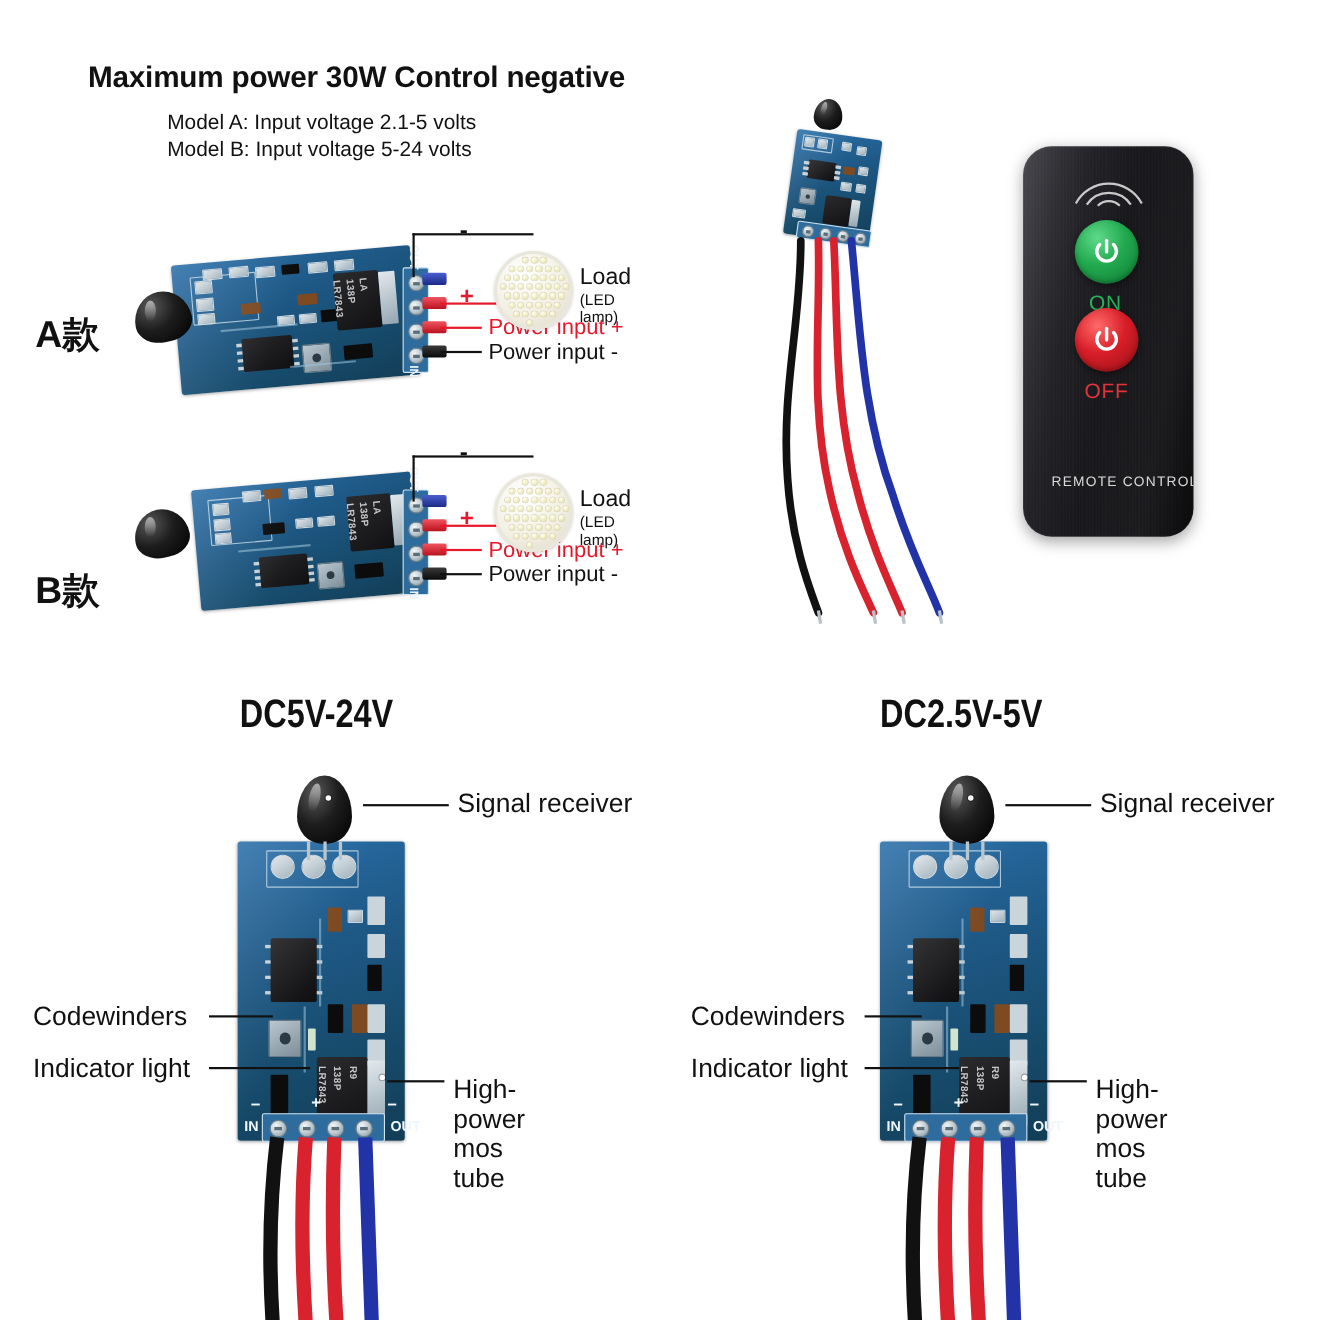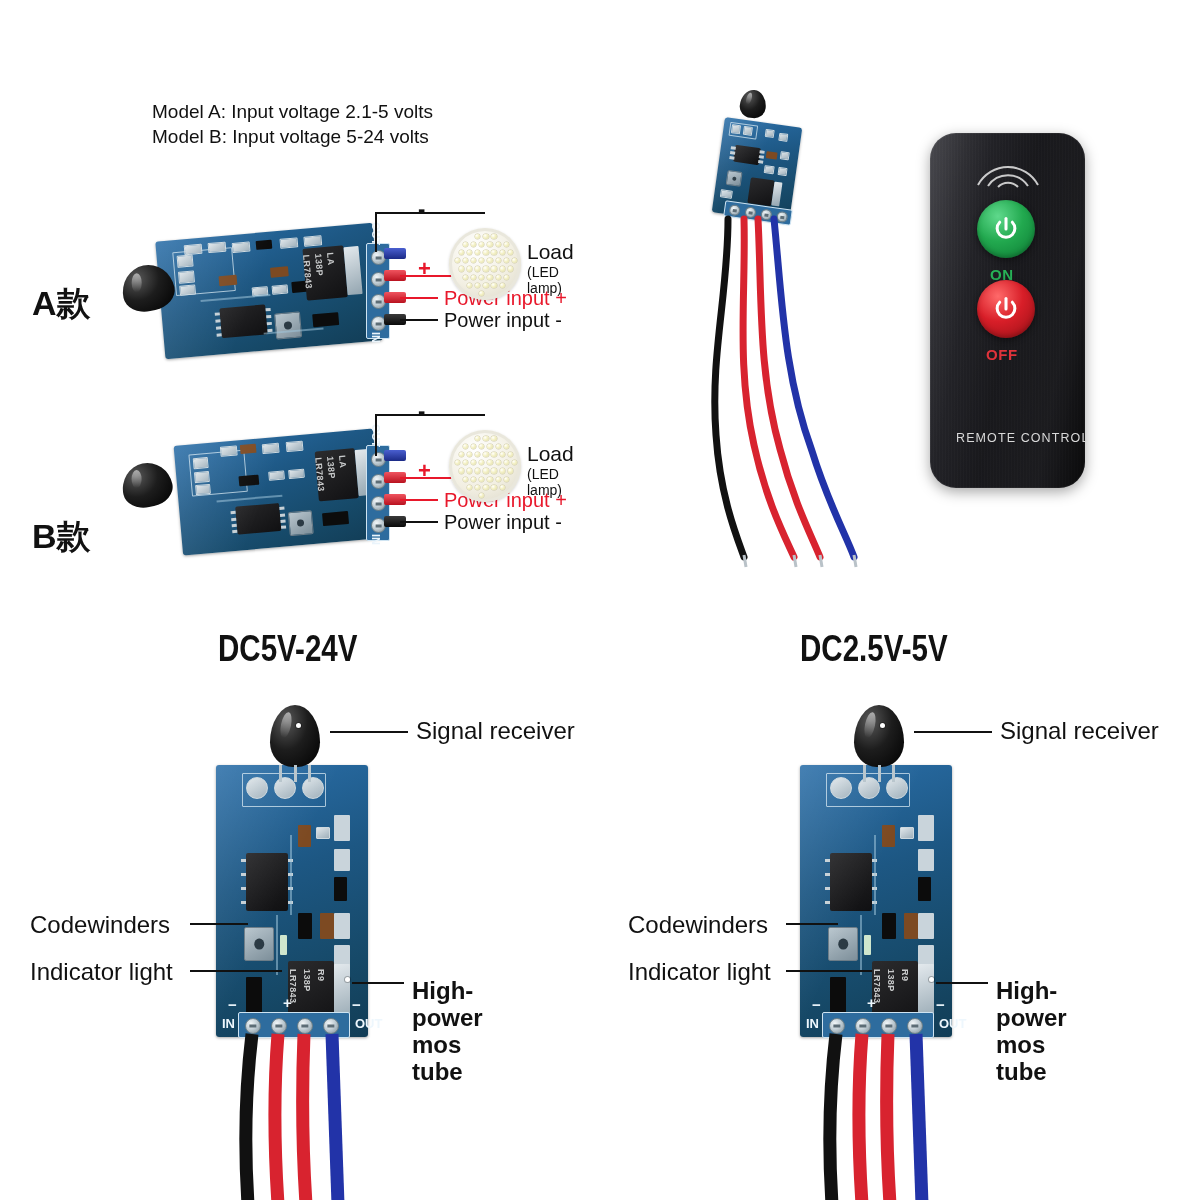--- a/index.html
+++ b/index.html
@@ -9,21 +9,21 @@
   .stage { position:relative; width:1200px; height:1200px; }
   .abs { position:absolute; }
 
   
   .h-title { font-size:27px; font-weight:700; letter-spacing:-0.2px; white-space:nowrap; }
   .sub-line { font-size:19px; font-weight:400; white-space:nowrap; }
   .model-cn { font-size:34px; font-weight:700; white-space:nowrap; }
   .dc-head { font-size:36px; font-weight:700; white-space:nowrap;
              transform:scaleX(0.82); transform-origin:left center; letter-spacing:0px; }
   .callout { font-size:24px; font-weight:400; white-space:nowrap; }
-  .callout-2 { font-size:24px; font-weight:700; line-height:1.12; }
+  .callout-2 { font-size:24px; font-weight:400; line-height:1.12; }
   .load-main { font-size:21px; font-weight:400; }
   .load-sub { font-size:14px; font-weight:400; }
   .wire-lbl { font-size:20px; white-space:nowrap; }
   .wire-lbl.red { color:#e8182b; }
   .sign { font-size:22px; font-weight:700; line-height:1; }
   .sign.red { color:#e8182b; }
 
   
   .pcb {
     position:absolute;
@@ -106,33 +106,34 @@
   .remote .brush { position:absolute; inset:0; opacity:.35;
       background:repeating-linear-gradient(90deg, rgba(255,255,255,.05) 0 1px, rgba(0,0,0,0) 1px 3px); }
   .remote .shade { position:absolute; inset:0;
       background:linear-gradient(100deg, rgba(255,255,255,.10) 0%, rgba(255,255,255,0) 30%,
                  rgba(0,0,0,.25) 85%, rgba(0,0,0,.45) 100%); }
   .rbtn { position:absolute; border-radius:50%; display:flex; align-items:center; justify-content:center; }
   .rbtn.on  { background:radial-gradient(circle at 36% 28%, #5fd98c 0%, #22a94f 45%, #0c7a33 100%);
               box-shadow:0 2px 6px rgba(0,0,0,.45), inset 0 -2px 5px rgba(0,0,0,.25); }
   .rbtn.off { background:radial-gradient(circle at 36% 28%, #ff6a6a 0%, #d81e28 45%, #961016 100%);
               box-shadow:0 2px 6px rgba(0,0,0,.45), inset 0 -2px 5px rgba(0,0,0,.25); }
-  .rlabel { position:absolute; font-size:15px; font-weight:700; letter-spacing:.6px; }
+  .rlabel { position:absolute; font-size:19px; font-weight:400; letter-spacing:.6px; }
   .rlabel.on  { color:#27b257; }
   .rlabel.off { color:#e0333b; }
   .rfoot { position:absolute; color:#d9d9d9; font-size:12.5px; letter-spacing:1.1px; white-space:nowrap; }
 
   
   svg.wirefield { position:absolute; overflow:visible; }
 </style>
 </head>
 <body>
 
 <div class="stage">
 
+  <div class="abs h-title" style="left:80px; top:55px;">Maximum power 30W Control negative</div>
   <div class="abs sub-line" style="left:152px; top:101px;">Model A: Input voltage 2.1-5 volts</div>
   <div class="abs sub-line" style="left:152px; top:126px;">Model B: Input voltage 5-24 volts</div>
 
   <div class="abs" style="left:0; top:0;">
 
     <div class="abs model-cn" style="left:32px; top:281px;">A款</div>
 
     <div class="pcb" style="left:160px; top:232px; width:218px; height:118px; transform:rotate(-5deg);">
       <div class="silk" style="left:16px; top:12px; width:60px; height:44px;"></div>
       <div class="pad" style="left:20px; top:16px; width:16px; height:12px;"></div>

